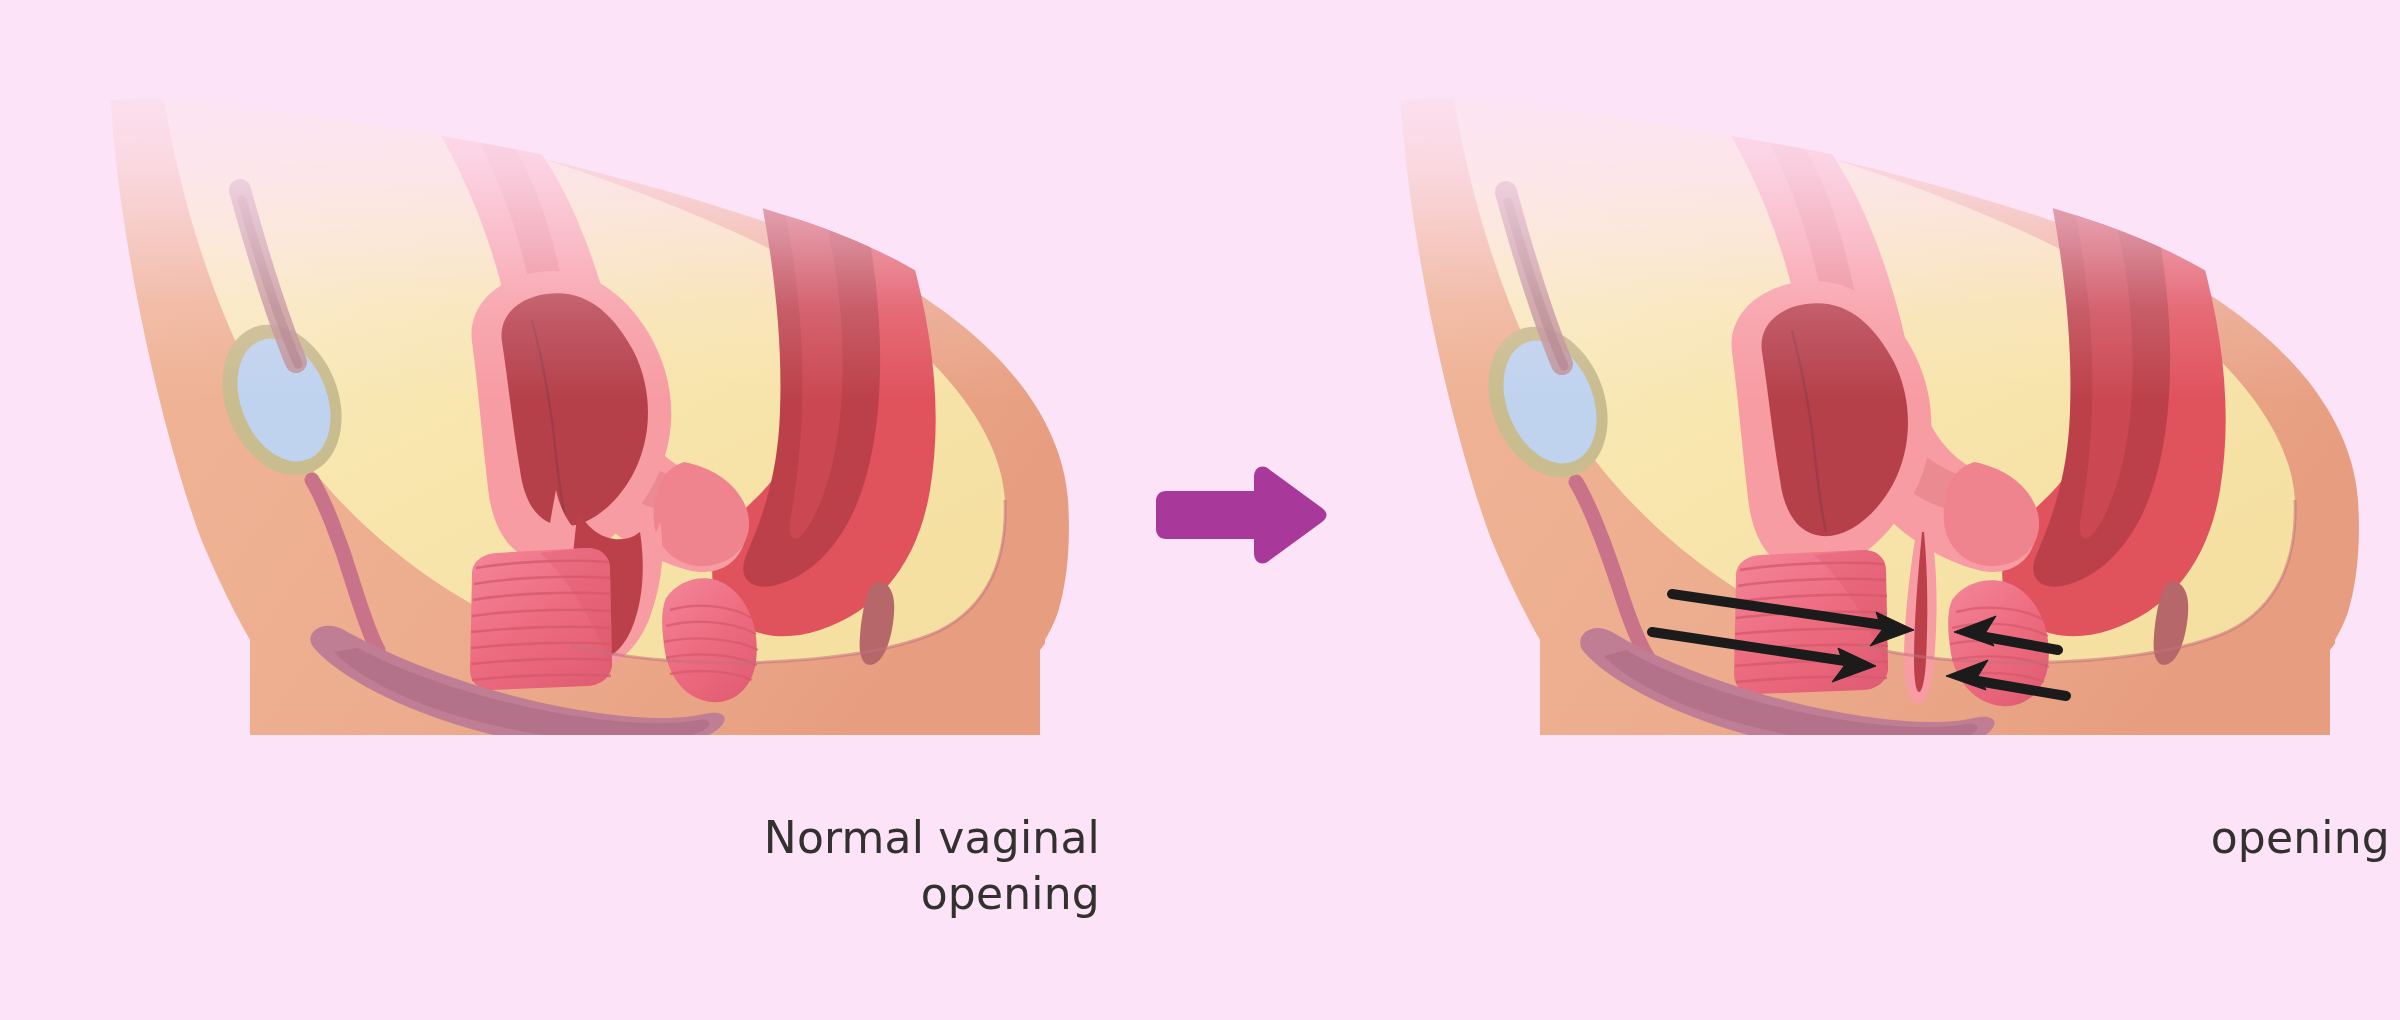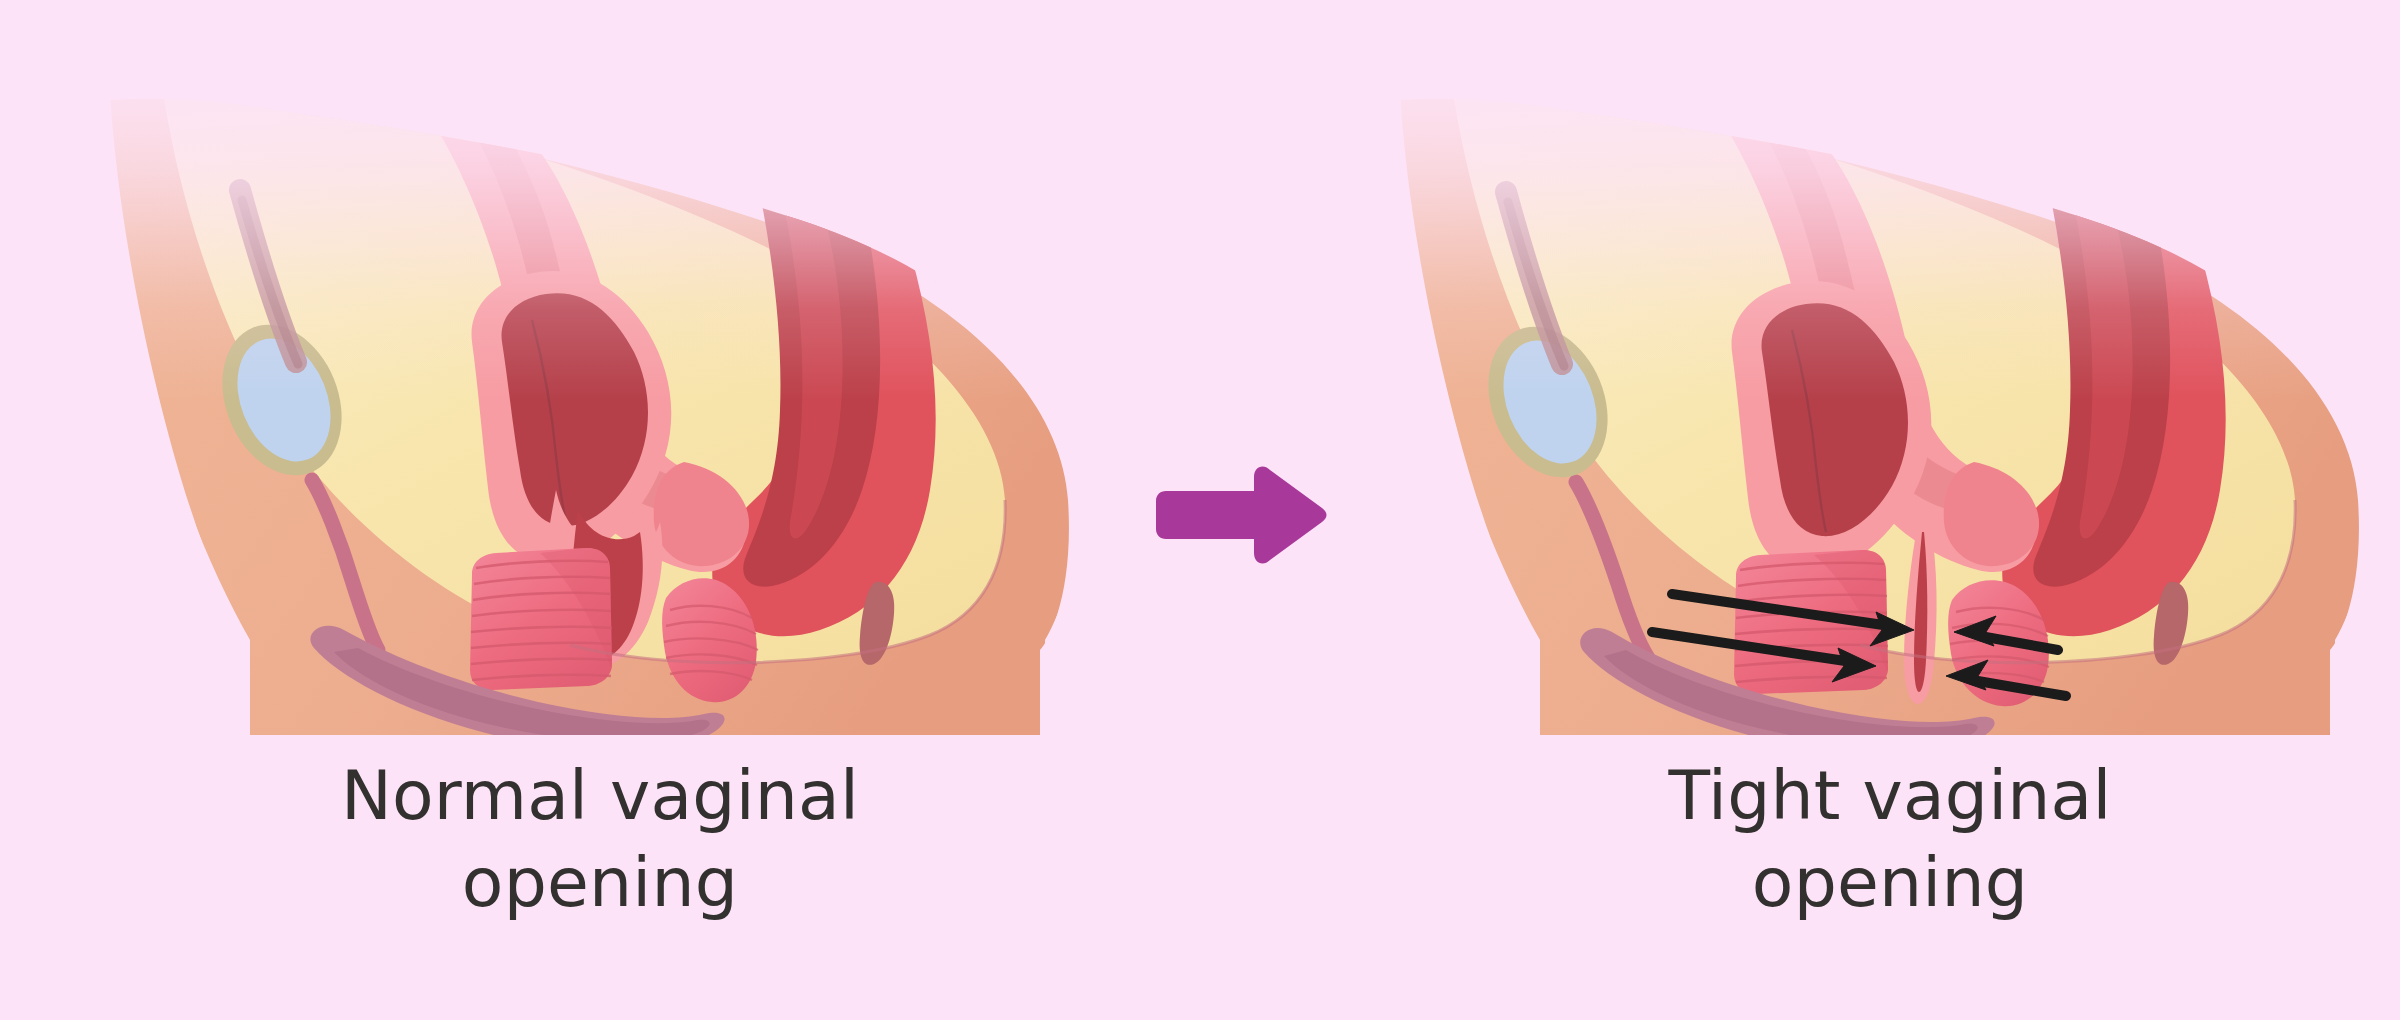--- a/index.html
+++ b/index.html
@@ -13,24 +13,24 @@
   .stage{position:absolute;inset:0;}
 
   .panel{position:absolute;top:0;width:1000px;height:1020px;}
   .panel-left{left:100px;}
   .panel-right{left:1390px;}
 
   .figure{position:absolute;left:0;top:70px;width:1000px;height:690px;}
 
   .caption{
     position:absolute;
-    top:752px;
+    top:810px;
     width:1000px;
-    text-align:center;
-    font-size:68px;
+    text-align:right;
+    font-size:44px;
     line-height:1.28;
     color:#33312F;
     font-weight:400;
     letter-spacing:0.2px;
   }
 
   .arrow-mid{
     position:absolute;
     left:1150px;top:465px;
     width:180px;height:100px;
@@ -354,18 +354,17 @@
             <line x1="676" y1="626" x2="582" y2="610" stroke-width="10" stroke-linecap="round"></line>
             <path d="M 556,606 L 596,620 L 588,606 L 598,590 Z"></path>
           </g>
         </g>
       </g>
 
       <rect x="0" y="0" width="1000" height="330" fill="url(#fadeTopR)"></rect>
     </svg>
 
     <div class="caption" style="color: rgb(51, 49, 47);">
-      <div>Tight vaginal</div>
       <div>opening</div>
     </div>
   </div>
 
 </div>
 
 </body></html>

